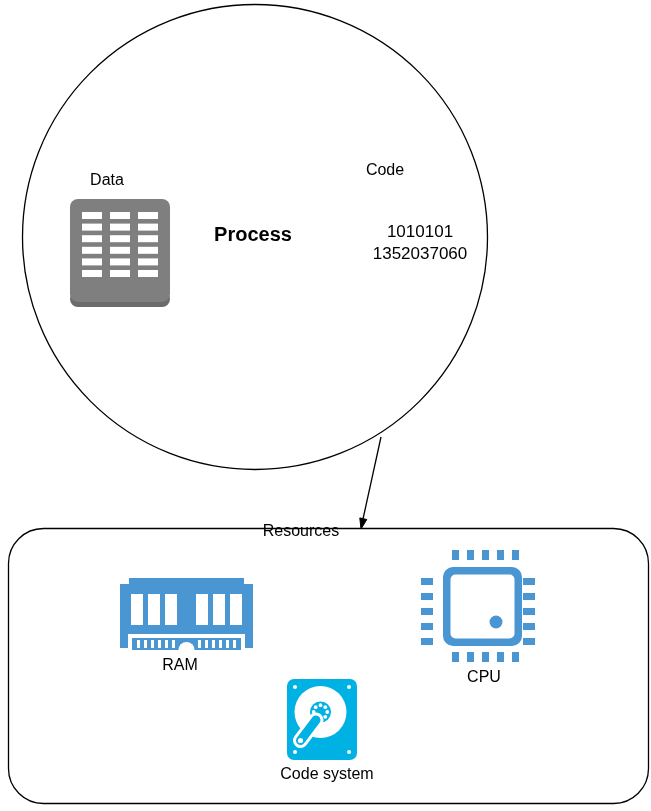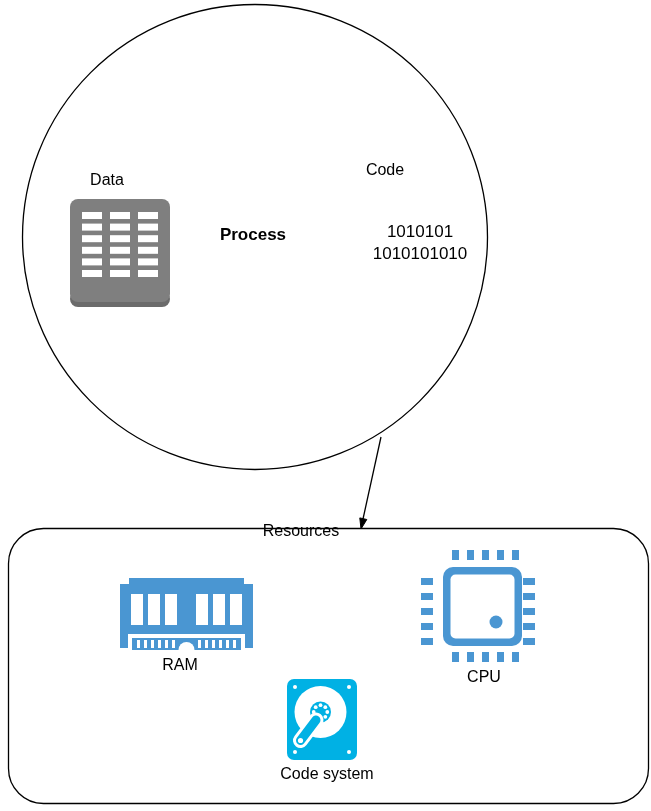--- a/index.html
+++ b/index.html
@@ -5,21 +5,21 @@
   html,body { margin:0; padding:0; background:#ffffff; }
   .canvas {
     position:relative; width:651px; height:811px; background:#ffffff;
     font-family:"Liberation Sans", sans-serif; color:#000; overflow:hidden;
   }
   .abs { position:absolute; }
   .label {
     position:absolute; transform:translateX(-50%);
     font-size:16px; line-height:19px; white-space:nowrap; color:#000;
   }
-  .label.bold { font-weight:bold; font-size:17px; }
+  .label.bold { font-weight:bold; font-size:20px; }
   .binary-block {
     position:absolute; transform:translateX(-50%);
     font-size:17px; line-height:22px; text-align:center; white-space:nowrap;margin-left:36px;
   }
   svg { display:block; }
 </style>
 </head>
 <body>
 
 <div class="canvas">
@@ -149,21 +149,21 @@
   </svg>
 
   <div class="label" style="left:107px;top:170px">Data</div>
 
   <div class="label" style="left:385px;top:160px">Code</div>
 
   <div class="label bold" style="left:253px;top:225px">Process</div>
 
   <div class="binary-block" style="left:384px;top:221px">
     <div>1010101</div>
-    <div>1010101010</div>
+    <div>1352037060</div>
   </div>
 
   <div class="label" style="left:301px;top:521px">Resources</div>
 
   <div class="label" style="left:180px;top:655px">RAM</div>
 
   <div class="label" style="left:484px;top:667px">CPU</div>
 
   <div class="label" style="left:327px;top:764px">Code system</div>
 

